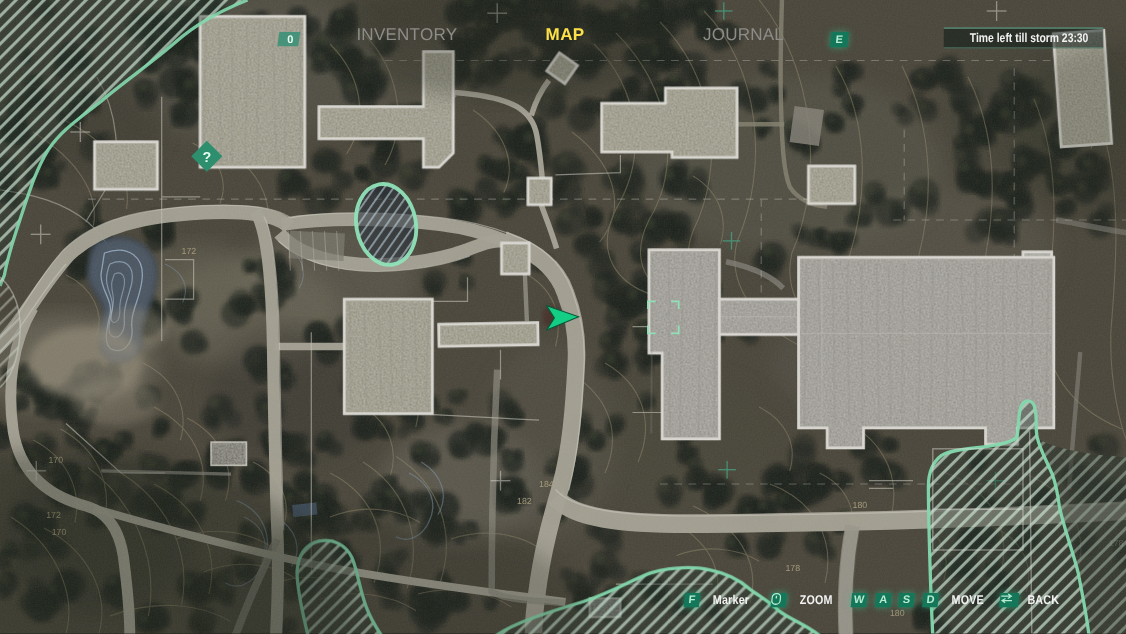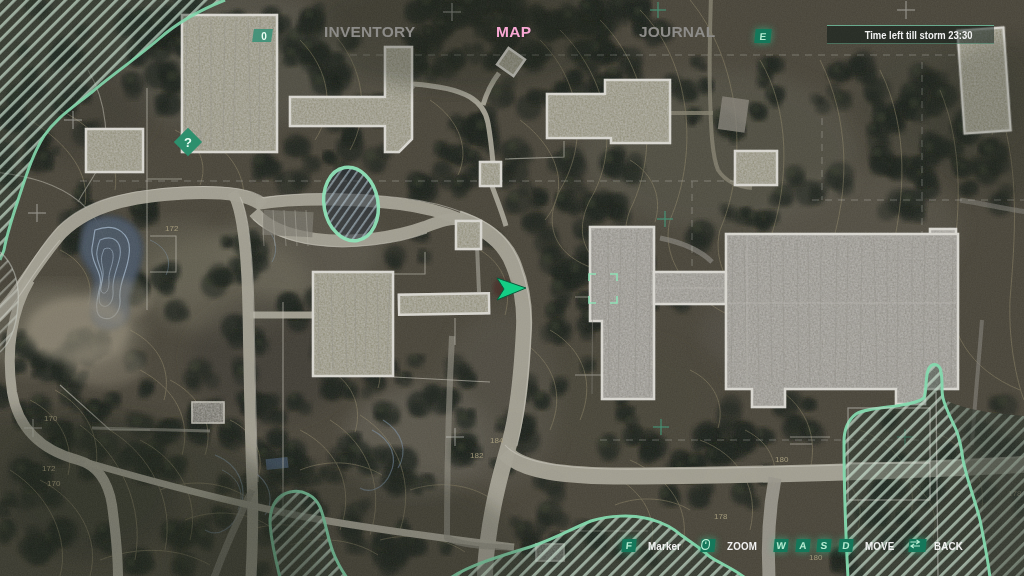--- a/index.html
+++ b/index.html
@@ -1,18 +1,18 @@
 <!DOCTYPE html>
 <html><head><meta charset="utf-8">
 <style>
 html,body{margin:0;padding:0;background:#2a2a26;width:1024px;height:576px;overflow:hidden}
 #stage{position:relative;width:1024px;height:576px;font-family:"Liberation Sans",sans-serif}
 svg{position:absolute;left:0;top:0}
-.nav{position:absolute;top:23px;font-size:15.5px;letter-spacing:0.2px;color:#8d8c89;font-weight:700}
-#timer{position:absolute;left:827px;top:25px;width:167px;height:17px;background:rgba(8,22,18,0.5);border-top:1px solid rgba(125,210,175,0.75);border-bottom:1px solid rgba(125,210,175,0.4);display:flex;align-items:center;justify-content:center}
+.nav{position:absolute;top:23px;font-size:15.5px;letter-spacing:0.2px;color:#8d8c89;font-weight:400}
+#timer{position:absolute;left:858px;top:25px;width:145px;height:17px;background:rgba(8,22,18,0.5);border-top:1px solid rgba(125,210,175,0.75);border-bottom:1px solid rgba(125,210,175,0.4);display:flex;align-items:center;justify-content:flex-start}
 #timer span{color:#f2f2f2;font-size:11.5px;font-weight:700;transform:scaleX(0.82);transform-origin:right center;margin-right:8px;white-space:nowrap}
 .kbox{position:absolute;width:14px;height:13px;background:#15775a;box-shadow:0 0 7px rgba(45,205,145,0.55);display:flex;align-items:center;justify-content:center;color:#b5ecd2;font-size:10px;font-weight:700;transform:skewX(-6deg)}
 .blabel{position:absolute;color:#f2f2f2;font-size:11.5px;font-weight:700;letter-spacing:0.2px;transform:scaleX(0.85);transform-origin:left center;white-space:nowrap}
 </style></head><body>
 <div id="stage">
 <svg width="1024" height="576" viewBox="0 0 1024 576">
       <defs>
 <filter id="btex" x="-3%" y="-3%" width="106%" height="106%">
   <feTurbulence type="fractalNoise" baseFrequency="0.55" numOctaves="3" seed="9" stitchTiles="stitch" result="n"></feTurbulence>
   <feColorMatrix in="n" type="matrix" values="0 0 0 0 0.62  0 0 0 0 0.61  0 0 0 0 0.58  0 0 0 0.55 0" result="nw"></feColorMatrix>
@@ -2262,21 +2262,21 @@
 <g transform="rotate(45 188 142)">
         <rect x="178" y="132" width="20" height="20" fill="#2d8f6d"></rect>
       </g>
 <text x="188" y="147" font-family="Liberation Sans, sans-serif" font-size="13" font-weight="bold" fill="#eafff4" text-anchor="middle">?</text>
 <g transform="skewX(-8)">
         <rect x="258" y="29" width="19" height="13" fill="#3f9178" opacity="0.92"></rect>
       </g>
 <text x="264" y="39.5" font-family="Liberation Sans, sans-serif" font-size="10" font-weight="bold" fill="#eafff4" text-anchor="middle">0</text>
     </svg>
 <div class="nav" style="left:324px">INVENTORY</div>
-<div class="nav" style="left:496px;color:#f9a8d4;font-weight:700;letter-spacing:0.3px">MAP</div>
+<div class="nav" style="left:496px;color:#fde047;font-weight:700;letter-spacing:0.3px">MAP</div>
 <div class="nav" style="left:639px">JOURNAL</div>
 <div class="kbox" style="left:755px;top:29px;width:16px;height:14px">E</div>
 <div id="timer">
       <span>Time left till storm 23:30</span>
     </div>
 
 <div class="kbox" style="left:622px;top:539px">F</div>
 <div class="blabel" style="left:648px;top:540px">Marker</div>
 <div class="kbox" style="left:701px;top:539px">
   <svg width="9" height="11" viewBox="0 0 9 11">

